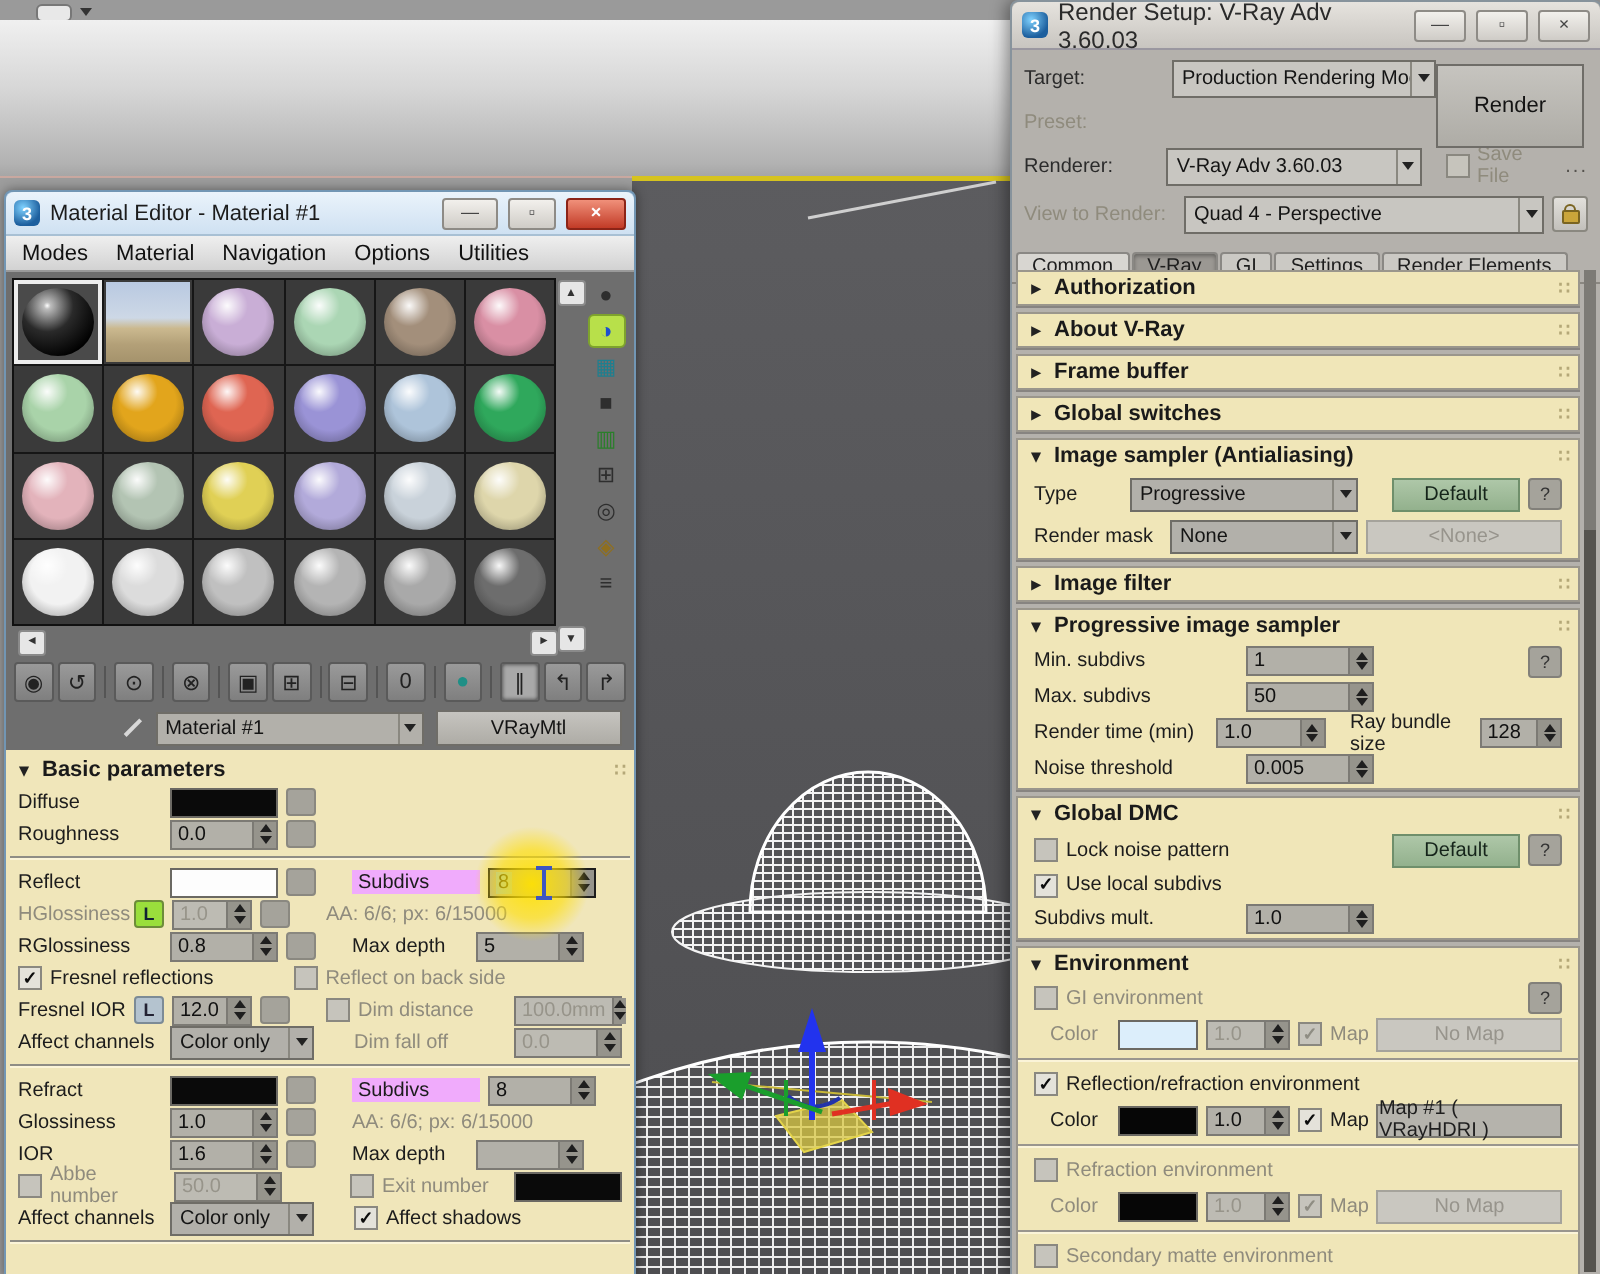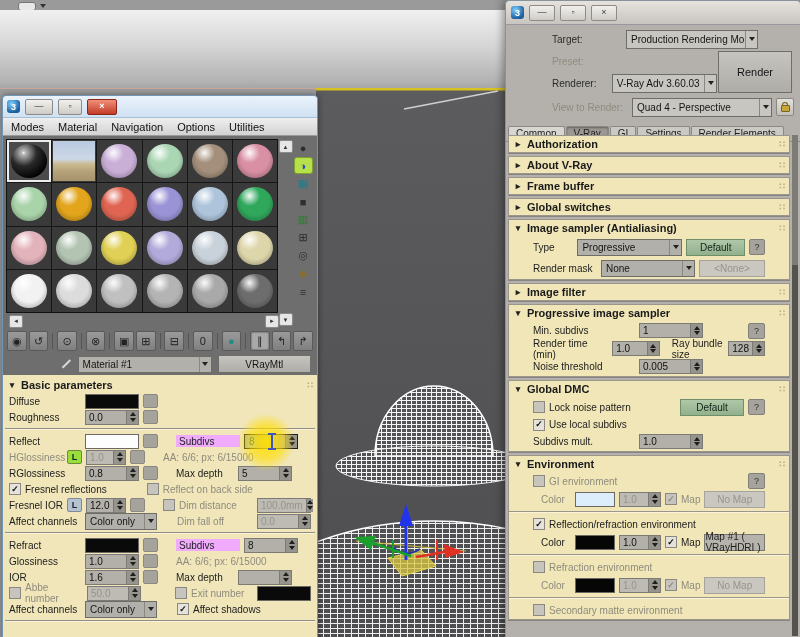--- a/index.html
+++ b/index.html
@@ -92,33 +92,33 @@
   #ibeam{position:absolute;width:2px;height:15px;background:#3d56c0;z-index:6;}
   #ibeam:before,#ibeam:after{content:"";position:absolute;left:-3px;width:8px;height:2px;background:#3d56c0;}
   #ibeam:before{top:-1px;} #ibeam:after{bottom:-1px;}
   .selblue{background:#8fc1f0;padding:0 1px;}
   
   #rs{left:505px;top:0;width:294px;height:637px;background:#b4b1ac;
       border:1px solid #87939c;box-shadow:-2px 0 8px rgba(0,0,0,.4);}
   #rs-title{display:flex;align-items:center;gap:5px;height:23px;padding:0 5px;
       background:linear-gradient(#e6e3de,#c8c5c0);border-bottom:1px solid #9a97a0;border-radius:4px 4px 0 0;}
   #rs-title .t{font-size:12px;color:#2a2a2a;flex:1;}
-  #rs-top{padding:5px 6px 4px 6px;margin-left:40px;}
+  #rs-top{padding:5px 6px 4px 6px;}
   .rsrow{display:flex;align-items:center;height:18px;margin-bottom:4px;font-size:10px;color:#2b2b2b;gap:4px;}
   .rslbl{width:70px;}
   .dd.big{height:17px;background:#c8c6c1;}
-  #render-btn{position:absolute;right:8px;top:31px;width:72px;height:40px;font-size:11px;margin-top:19px;}
+  #render-btn{position:absolute;right:8px;top:31px;width:72px;height:40px;font-size:11px;}
   #rs-tabs{display:flex;align-items:flex-end;height:17px;padding:0 2px;gap:1px;background:#b4b1ac;border-bottom:1px solid #8a8781;}
   .tab{padding:1px 7px 2px 7px;font-size:10px;color:#1e1e1e;background:#cbc9c4;border:1px solid #8a8884;border-bottom:none;border-radius:2px 2px 0 0;}
   .tab.active{background:#9b9893;box-shadow:inset 0 1px 2px rgba(0,0,0,.35);}
   .tab.first{background:#d8d6d1;}
   #rs-rolls{position:absolute;left:2px;right:10px;top:134px;bottom:0;display:flex;flex-direction:column;gap:3px;overflow:hidden;}
   .roll{background:#f0e6b8;border:1px solid #9a968c;box-shadow:0 1px 0 rgba(0,0,0,.25);}
   .roll .rhead{margin:0 4px;}
-  .roll .prow{margin:1px 24px;}
+  .roll .prow{margin:1px 8px;}
   .defbtn{width:62px;height:15px;background:linear-gradient(#aec7a8,#93b18d);border:1px solid #6f8f6b;
       font-size:10px;color:#15241a;display:flex;align-items:center;justify-content:center;text-align:right;}
   .qbtn{width:15px;height:14px;background:#a5a39b;border:1px solid #82807a;border-radius:2px;
       font-size:9px;color:#333;display:flex;align-items:center;justify-content:center;}
   .mapbtn{flex:1;height:15px;background:#b5b3ac;border:1px solid #7a7870;font-size:10px;color:#1e1e1e;
       display:flex;align-items:center;justify-content:center;}
   .mapbtn.dism{background:#c9c7c0;color:#97948c;border-color:#a5a39b;}
   .envdiv{height:0;border-top:1px solid #9a968e;border-bottom:1px solid #fbf4d8;margin:3px 0;}
   #rs-scroll{position:absolute;right:2px;top:134px;bottom:2px;width:6px;background:#55534e;}
   #rs-thumb{position:absolute;left:0;top:0;width:6px;height:130px;background:#7d7b76;}
@@ -166,20 +166,21 @@
     <line x1="95" y1="468" x2="54" y2="454" stroke="#1a9e2c" stroke-width="2.5"></line>
     <polygon points="38,449 60,448 55,462" fill="#1a9e2c"></polygon>
     <line x1="100" y1="469" x2="134" y2="463" stroke="#e03022" stroke-width="2.5"></line>
     <polygon points="148,464 128,456 129,470" fill="#e03022"></polygon>
   </g>
 </svg>
 
 <div id="me" class="win">
   <div id="me-title">
     <span class="logo">3</span>
+    <span class="t">Material Editor - Material #1</span>
     <span class="tbtn" style="width:26px">
         <span>—</span>
       </span>
     <span class="tbtn" style="width:22px">
         <span>▫</span>
       </span>
     <span class="tbtn" id="me-close">
         <span>×</span>
       </span>
   </div>
@@ -509,20 +510,21 @@
         </span>
       <span>Affect shadows</span>
     </div>
     <div class="pdiv"></div>
   </div>
 </div>
 
 <div id="rs" class="win">
   <div id="rs-title">
     <span class="logo">3</span>
+    <span class="t">Render Setup: V-Ray Adv 3.60.03</span>
     <span class="tbtn" style="width:24px">
         <span>—</span>
       </span>
     <span class="tbtn" style="width:24px">
         <span>▫</span>
       </span>
     <span class="tbtn" style="width:24px">
         <span>×</span>
       </span>
   </div>
@@ -651,20 +653,30 @@
         <span class="fld" style="width:62px">
             <span class="v">1</span>
             <span class="spin">
               <i class="up"></i>
               <i class="dn"></i>
             </span>
           </span>
         <span class="qbtn" style="margin-left:auto">?</span>
       </div>
       <div class="prow" style="height:17px">
+        <span style="width:102px">Max. subdivs</span>
+        <span class="fld" style="width:62px">
+            <span class="v">50</span>
+            <span class="spin">
+              <i class="up"></i>
+              <i class="dn"></i>
+            </span>
+          </span>
+      </div>
+      <div class="prow" style="height:17px">
         <span style="width:102px">Render time (min)</span>
         <span class="fld" style="width:62px">
             <span class="v">1.0</span>
             <span class="spin">
               <i class="up"></i>
               <i class="dn"></i>
             </span>
           </span>
         <span style="margin-left:8px">Ray bundle size</span>
         <span class="fld" style="width:46px;margin-left:auto">

